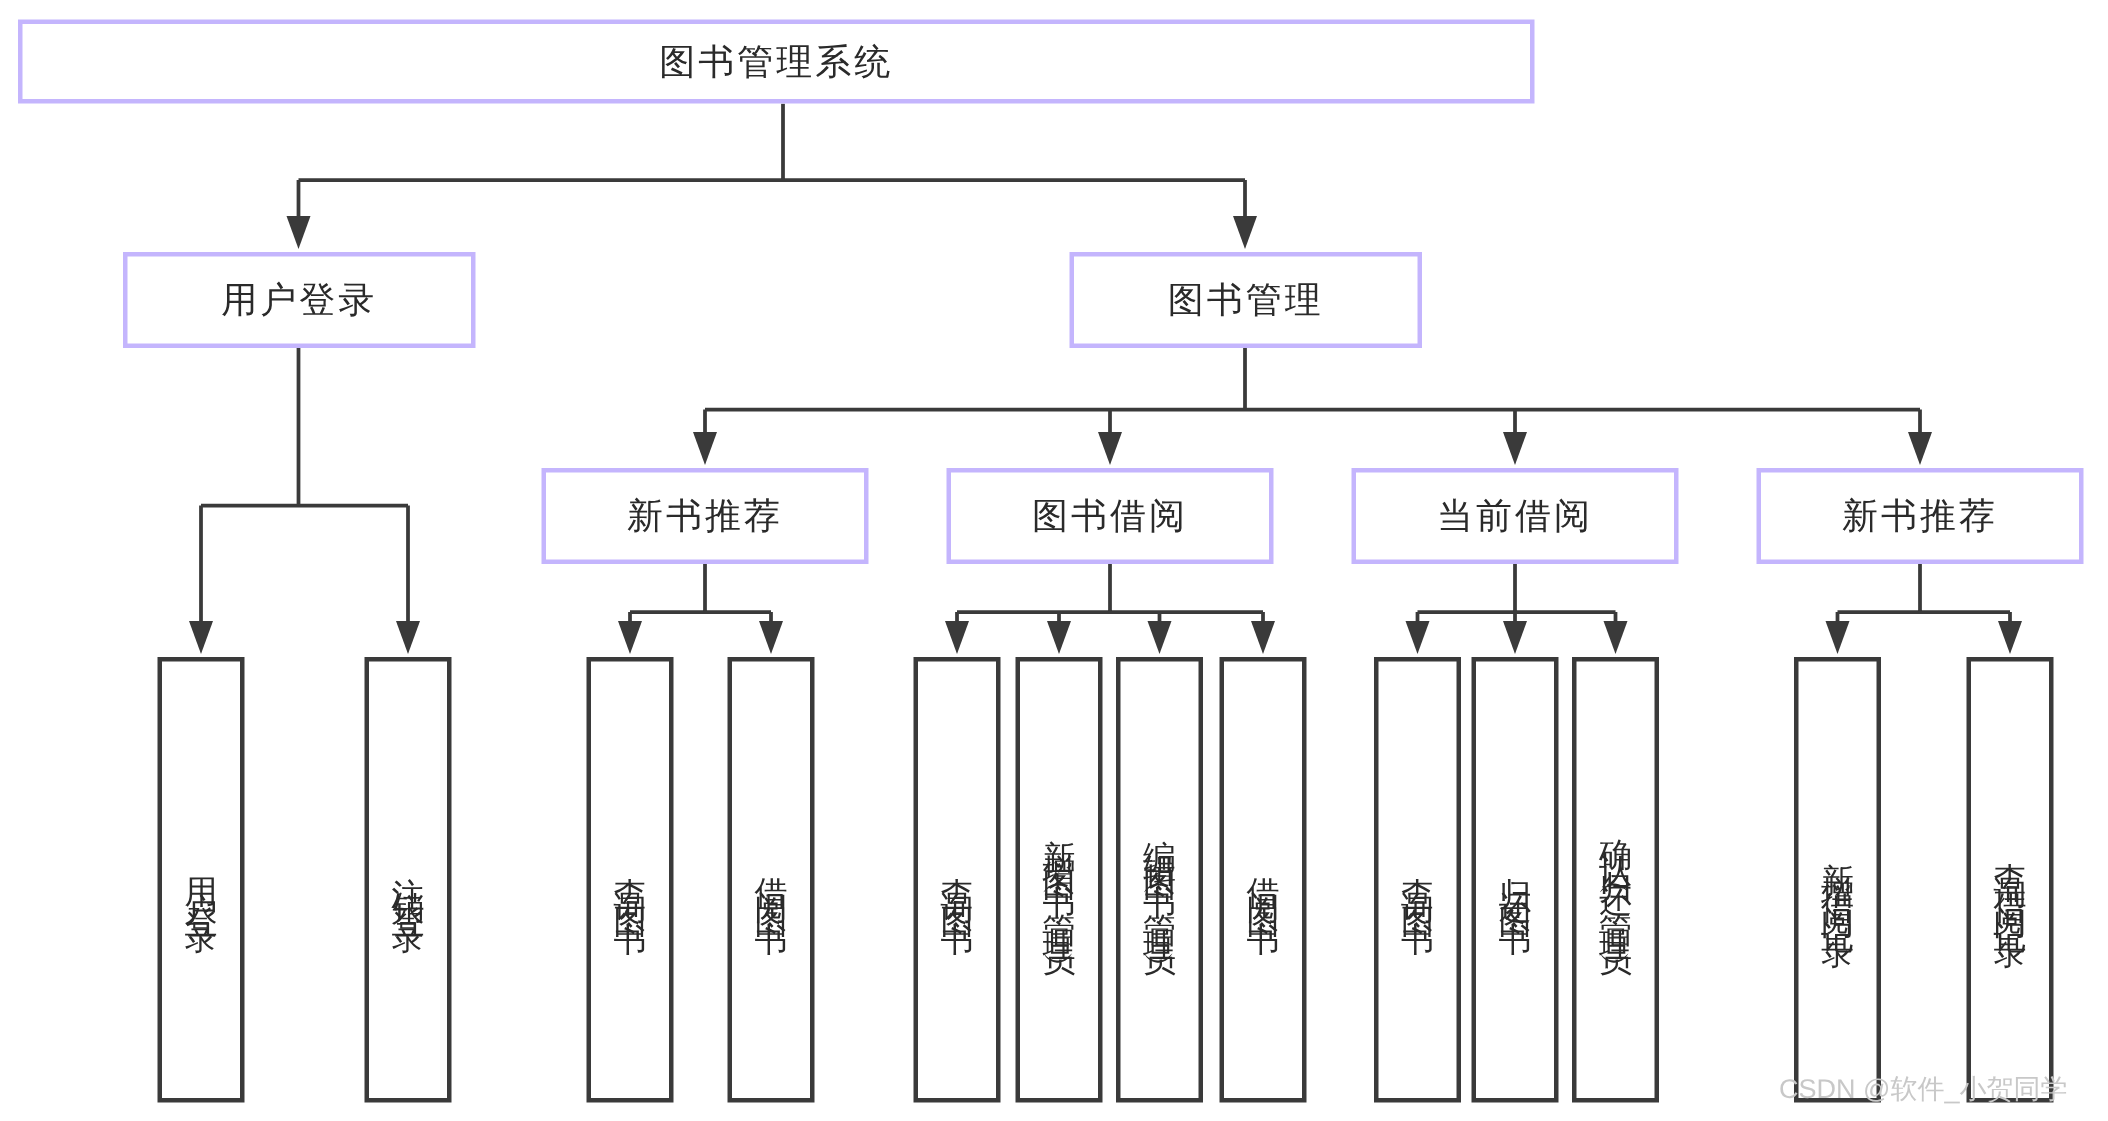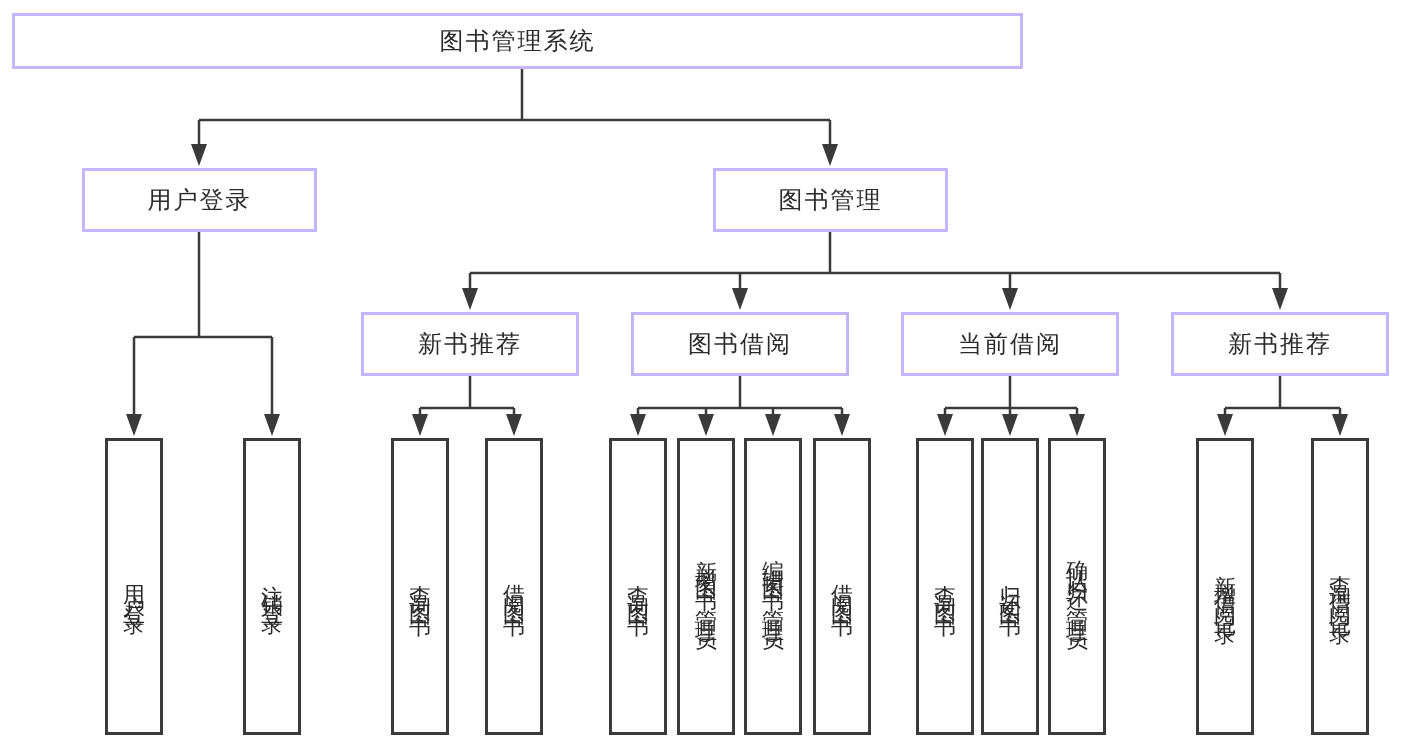--- a/index.html
+++ b/index.html
@@ -168,14 +168,15 @@
     <span>确认归还（管理员）</span>
   </div>
 
   <div class="leaf f12">
     <span>新增借阅记录</span>
   </div>
   <div class="leaf f13">
     <span>查询借阅记录</span>
   </div>
 
+  <div class="watermark">CSDN @软件_小贺同学</div>
 
 </div>
 
 </body></html>

